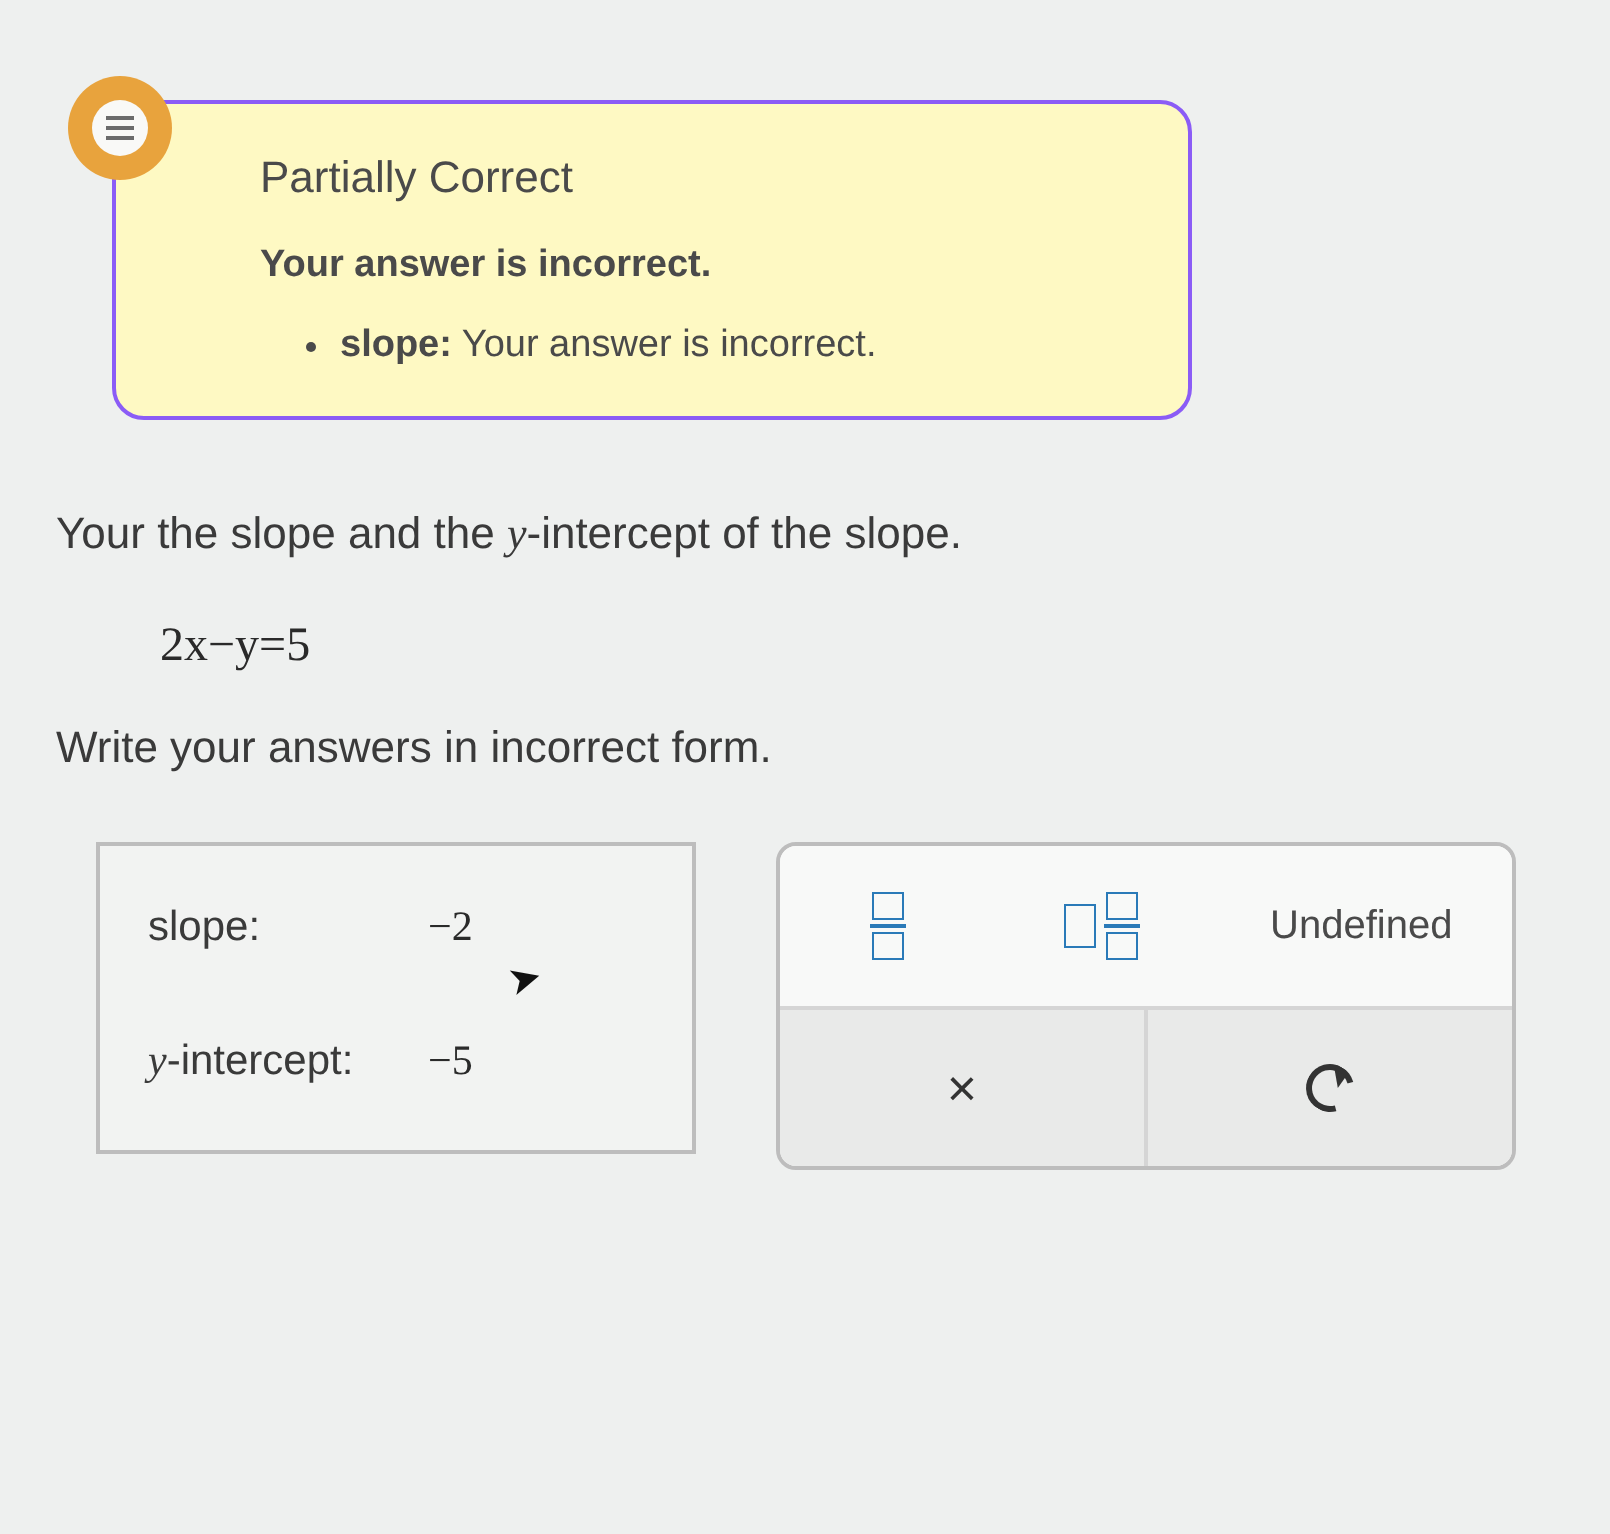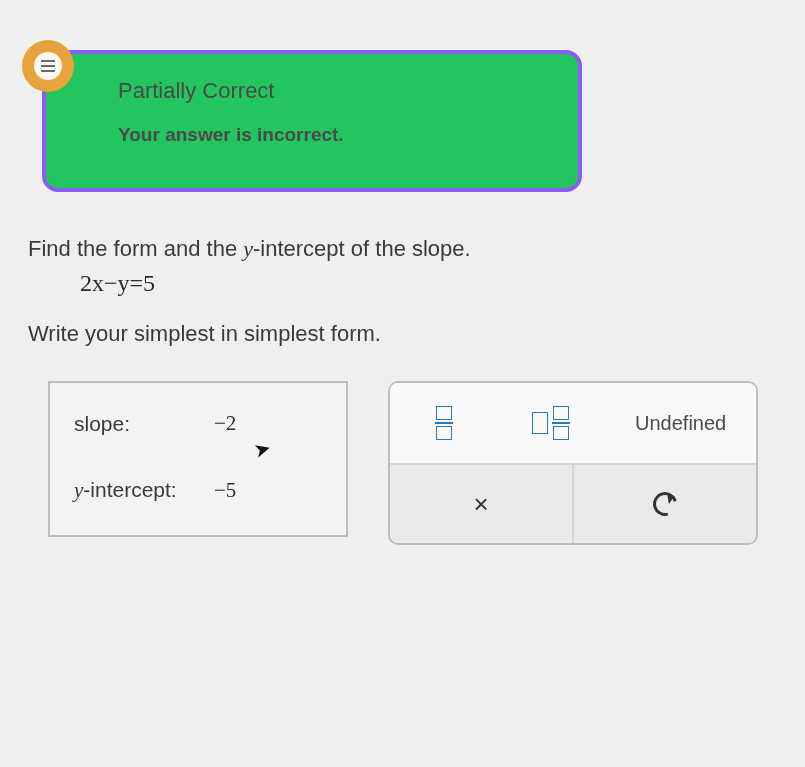--- a/index.html
+++ b/index.html
@@ -6,28 +6,28 @@
     body {
       font-family: Arial, Helvetica, sans-serif;
       background: #eef0ef;
       width: 805px;
       height: 767px;
       padding: 30px 20px;
       color: #333;
       position: relative;
     }
     .feedback-box {
-      border: 4px solid #8b5cf6;
+      border: 2px solid #8b5cf6;
       border-radius: 16px;
       padding: 24px 24px 24px 72px;
       position: relative;
       width: 540px;
-      margin-left: 22px;
+      margin-left: 36px;
       margin-top: 20px;
-      background: #22c55e;
+      background: #fef9c3;
     }
     .feedback-icon {
       position: absolute;
       left: -24px;
       top: -14px;
       width: 52px;
       height: 52px;
       border-radius: 50%;
       background: #e8a33d;
       display: flex;
@@ -75,21 +75,21 @@
     .question {
       margin-top: 44px;
       padding-left: 8px;
       font-size: 22px;
       color: #3a3a3a;
     }
     .question .italic { font-style: italic; font-family: Georgia, serif; }
     .equation {
       font-family: Georgia, 'Times New Roman', serif;
       font-size: 24px;
-      margin: 8px 0 24px 60px;
+      margin: 30px 0 24px 60px;
       color: #2a2a2a;
     }
     .instruction {
       font-size: 22px;
       color: #3a3a3a;
       padding-left: 8px;
       margin-bottom: 34px;
     }
     .answer-row {
       display: flex;
@@ -204,29 +204,35 @@
 <div class="feedback-box">
   <div class="feedback-icon">
     <div class="feedback-icon-inner">
       <span></span>
         <span></span>
         <span></span>
     </div>
   </div>
   <div class="feedback-title">Partially Correct</div>
   <div class="feedback-sub">Your answer is incorrect.</div>
+  <ul class="feedback-list">
+    <li>
+      <span class="label">slope:</span>
+      <span>Your answer is incorrect.</span>
+    </li>
+  </ul>
 </div>
 
 <div class="question">
-  <span>Find the form and the </span><span class="italic">y</span><span>-intercept of the slope.</span>
+  <span>Your the slope and the </span><span class="italic">y</span><span>-intercept of the slope.</span>
 </div>
 
 <div class="equation">2x−y=5</div>
 
-<div class="instruction">Write your simplest in simplest form.</div>
+<div class="instruction">Write your answers in incorrect form.</div>
 
 <div class="answer-row">
 
   <div class="answer-box">
     <div class="answer-line">
       <span class="answer-label">slope:</span>
       <span class="answer-value">−2</span>
       <span class="cursor-arrow">➤</span>
     </div>
     <div class="answer-line">

